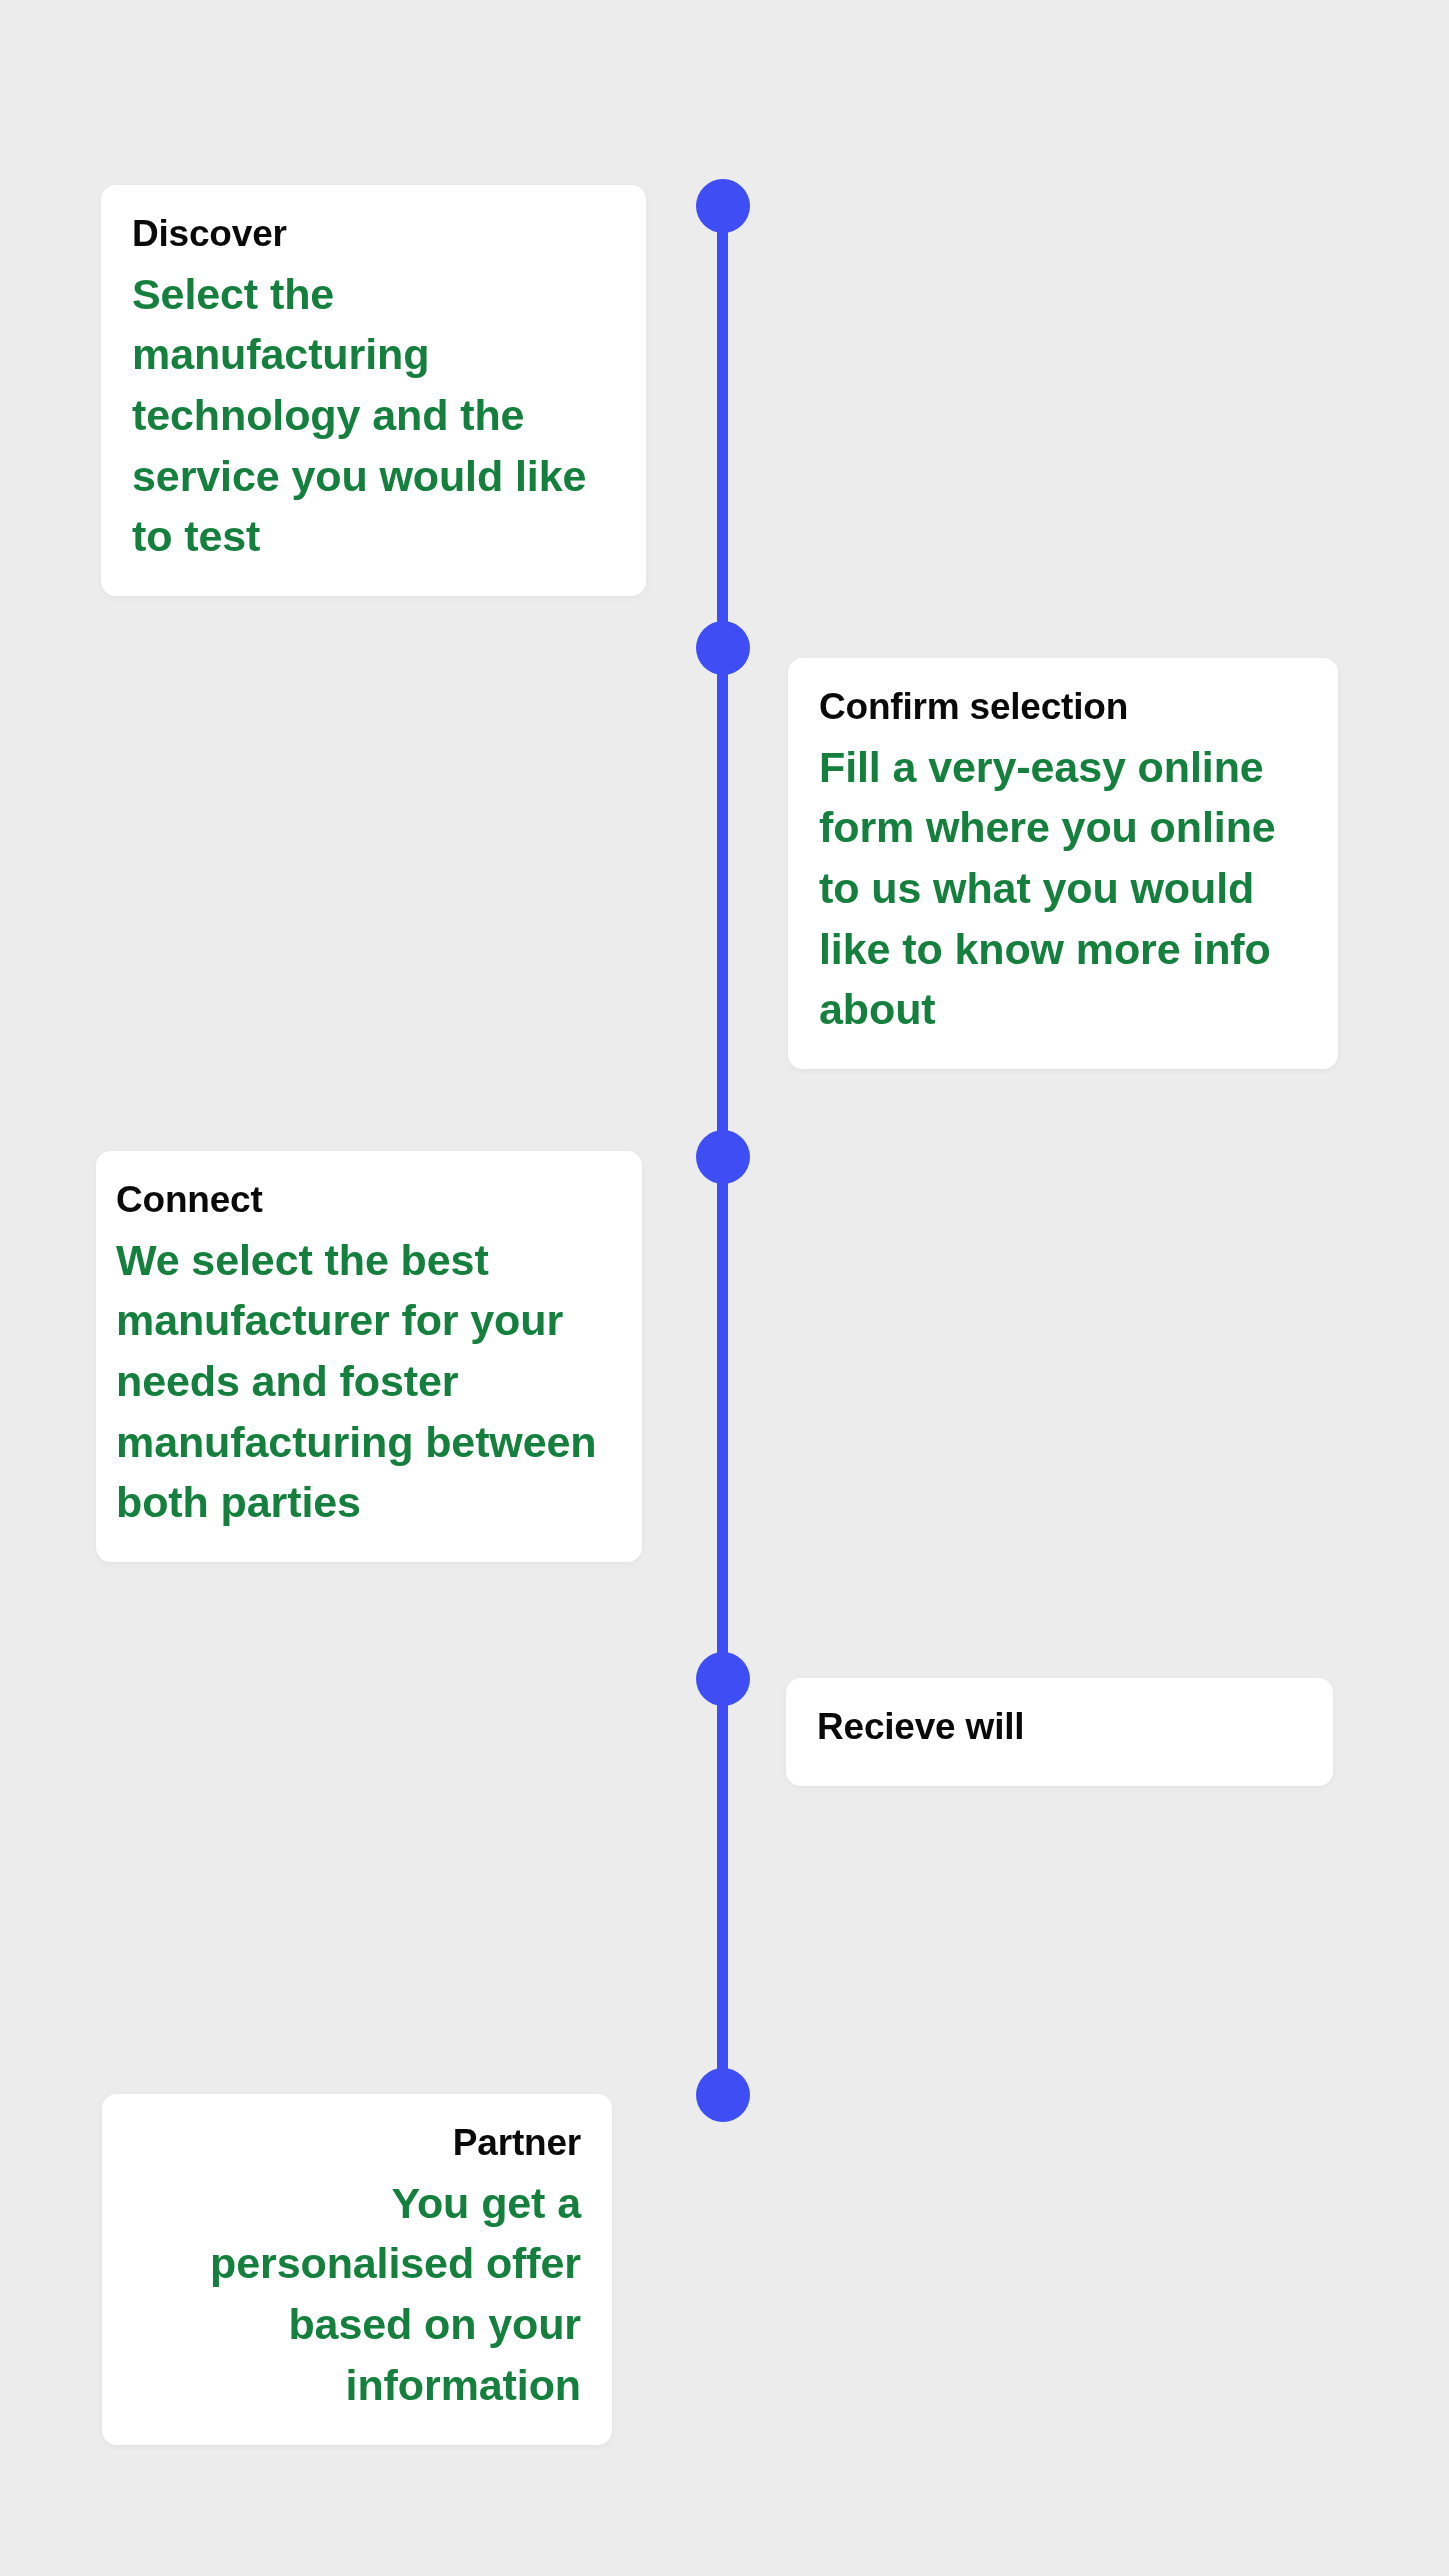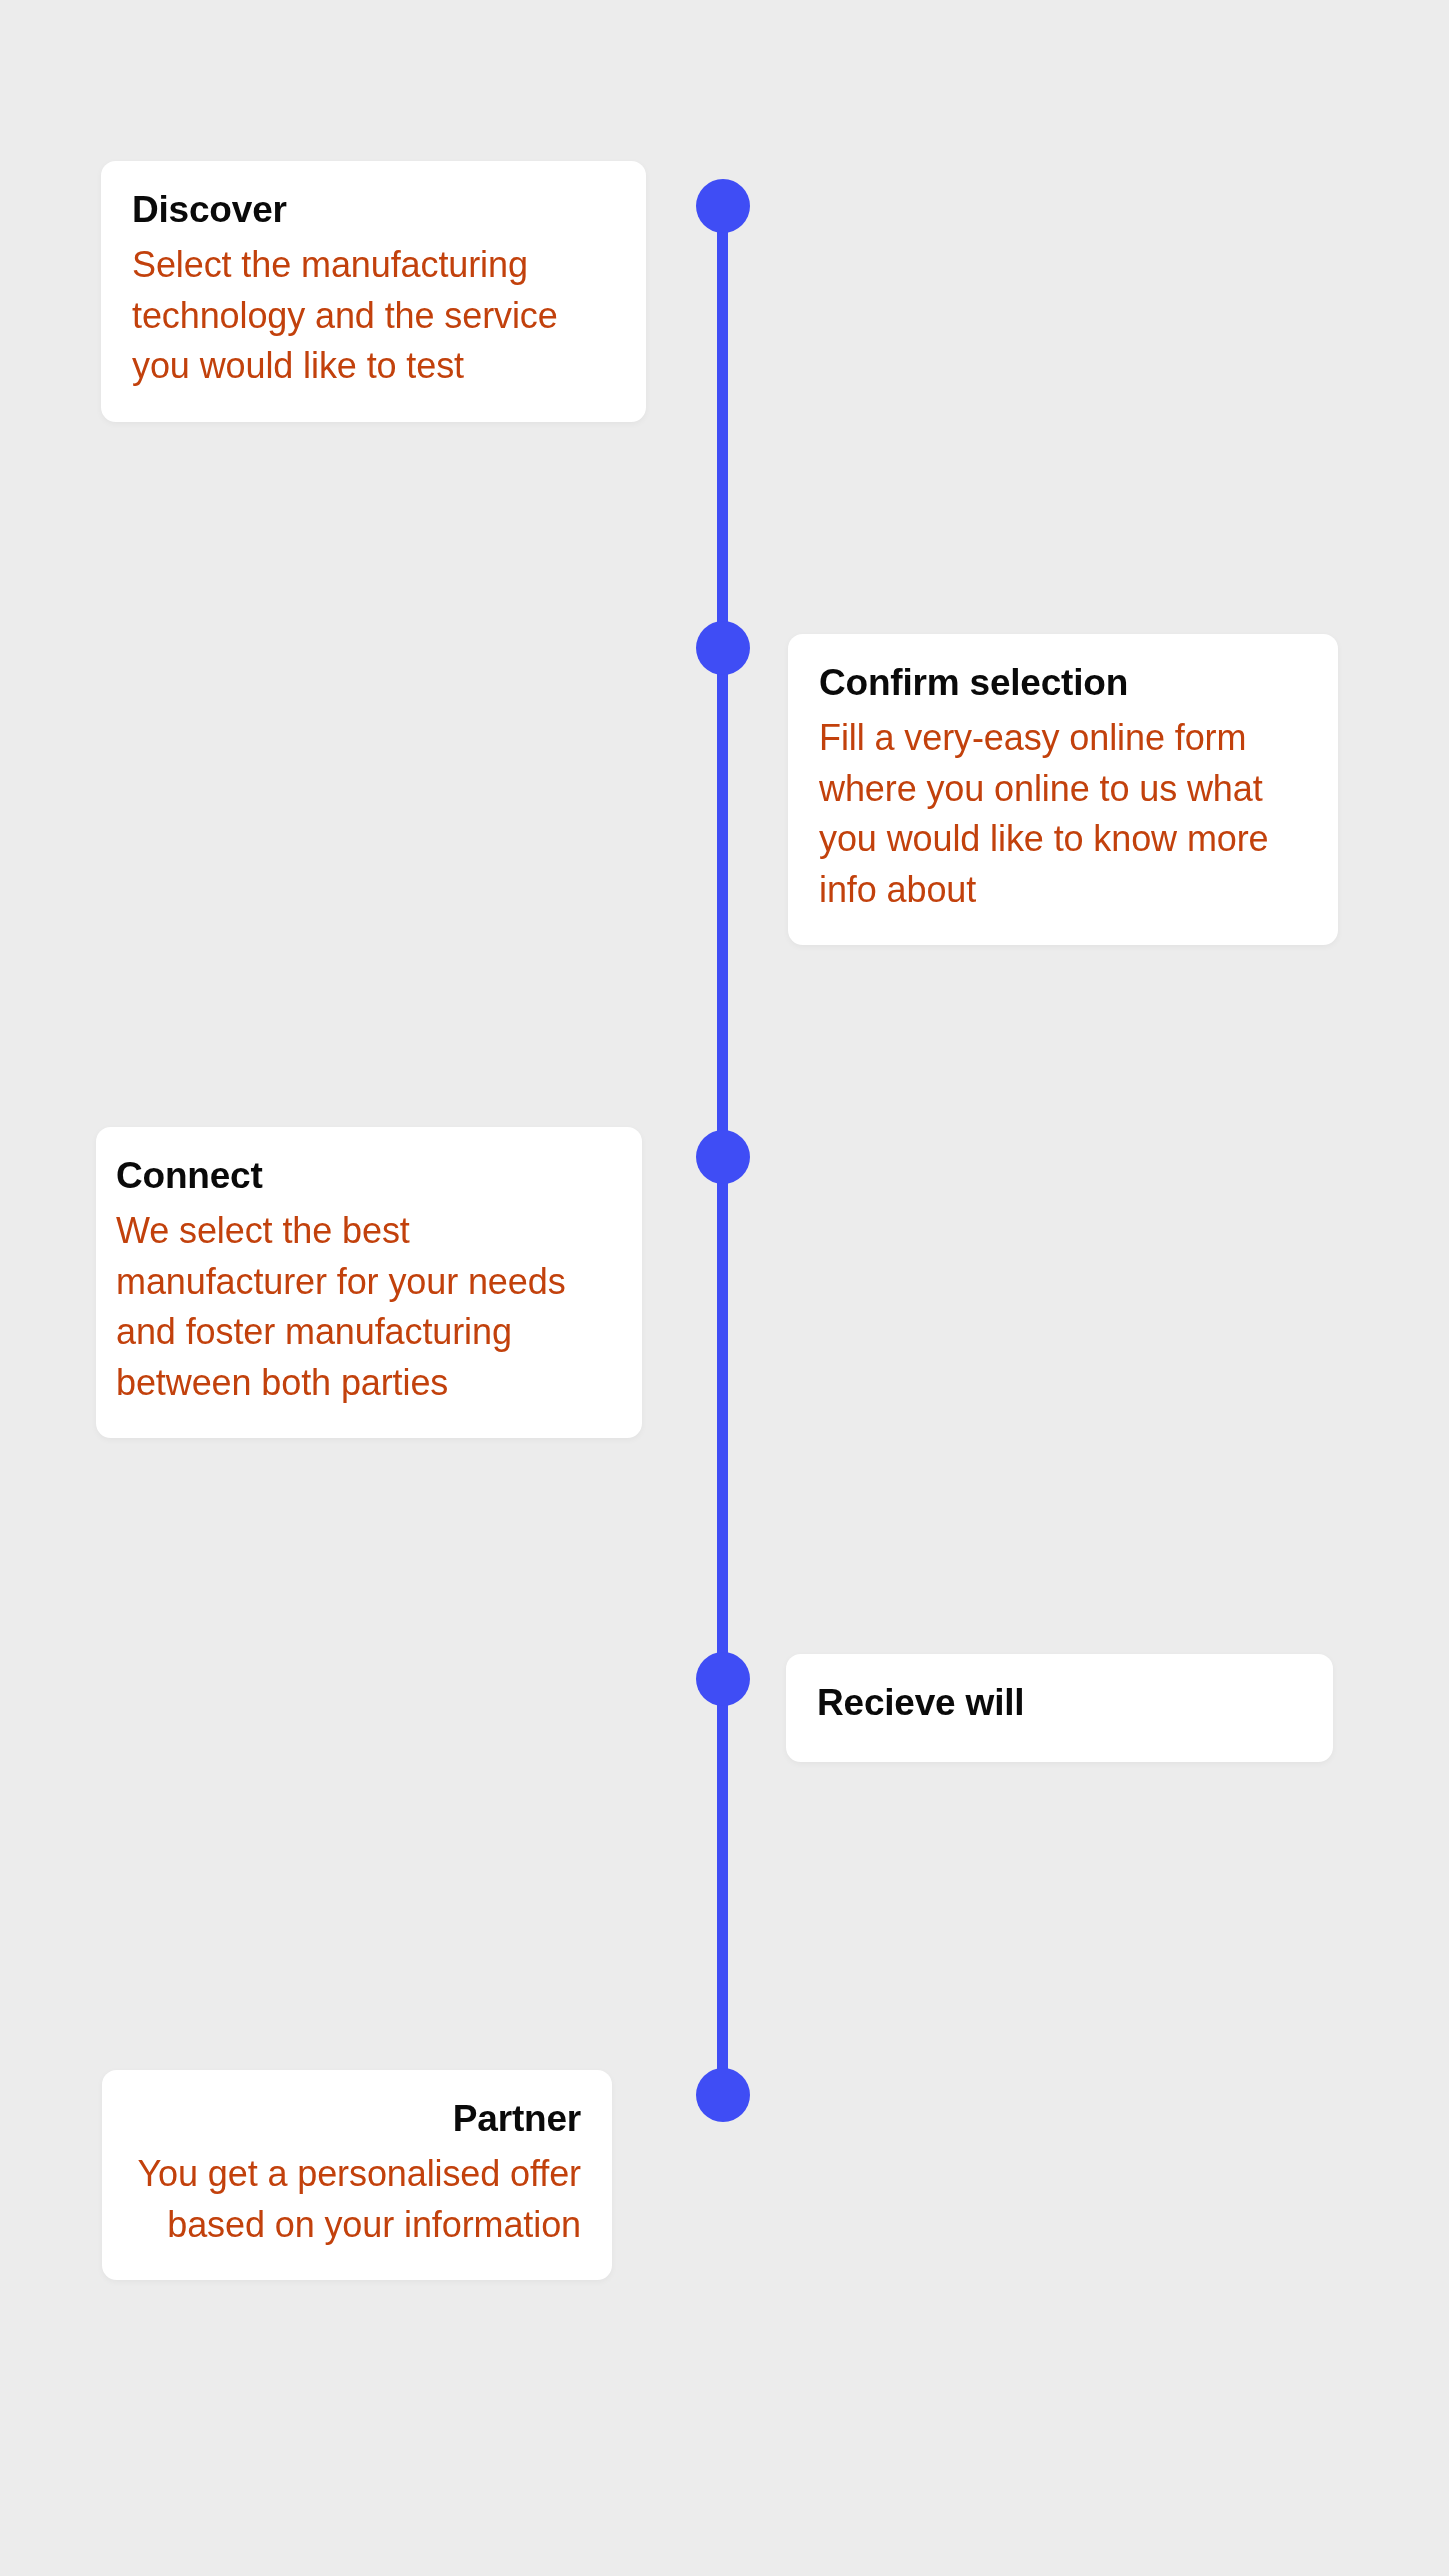--- a/index.html
+++ b/index.html
@@ -47,35 +47,36 @@
   .dot-5 { top: 2068px; }
 
   
   .step-card {
     position: absolute;
     background: #ffffff;
     border-radius: 14.8px;
     box-sizing: border-box;
     padding: 28px 31px 29.5px 31px;
     box-shadow: 0 2px 6.7px rgba(0,0,0,0.045);
+    margin-top: 24px;
   }
   .step-title {
     margin: 0 0 9.4px 0;
     font-size: 37px;
     line-height: 1.12;
     font-weight: bold;
     color: #0a0a0a;
     letter-spacing: -0.2px;
   }
   .step-desc {
     margin: 0;
-    font-size: 36px;
+    font-size: 43px;
     line-height: 1.41;
-    font-weight: normal;
-    color: #c2410c;
+    font-weight: bold;
+    color: #15803d;
     letter-spacing: -0.1px;
   }
 
   
   .card-1 {
     left: 101px;
     top: 161px;
     width: 545px;
   }
   

